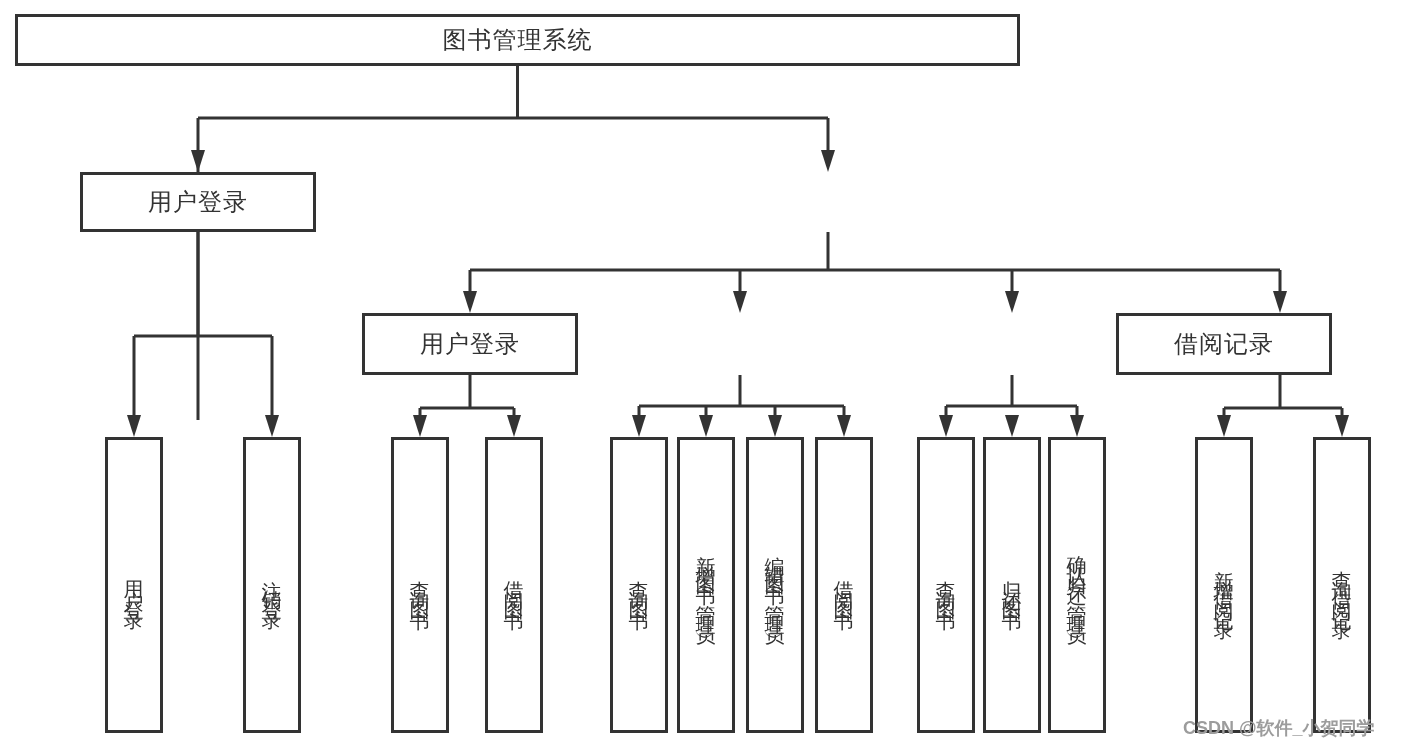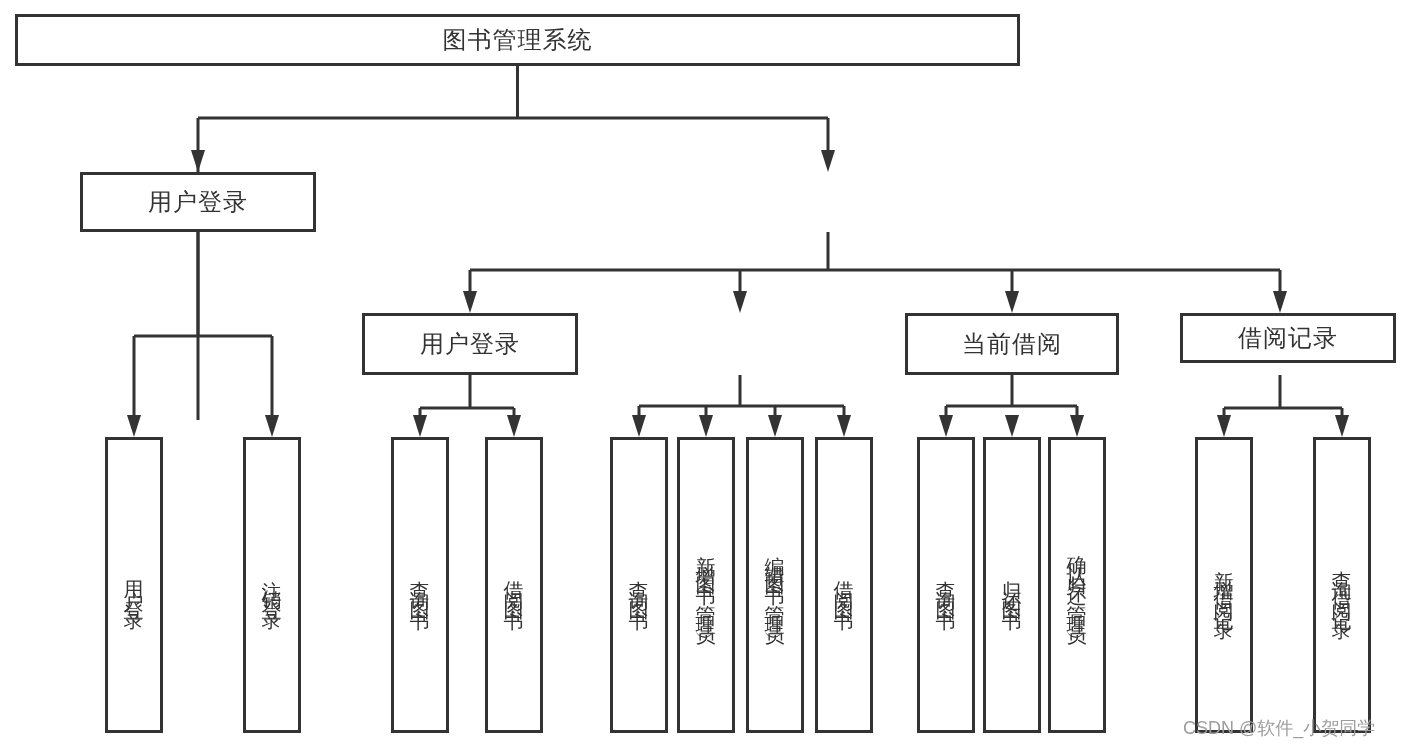--- a/index.html
+++ b/index.html
@@ -47,20 +47,21 @@
     white-space: nowrap;
   }
   .watermark {
     position: absolute;
     left: 1183px;
     top: 716px;
     font-size: 18px;
     color: #9c9c9c;
     white-space: nowrap;
     z-index: 3;
+    font-weight: bold;
   }
 </style>
 </head>
 <body>
 
 <div id="canvas">
 
   <svg id="connectors" width="1405" height="747" viewBox="0 0 1405 747">
     <g stroke="#333333" stroke-width="3" fill="none">
 
@@ -108,24 +109,21 @@
     <span class="hlabel">图书管理系统</span>
   </div>
 
   <div class="box" style="left:80px; top:172px; width:236px; height:60px;">
     <span class="hlabel">用户登录</span>
   </div>
 
   <div class="box" style="left:362px; top:313px; width:216px; height:62px;">
     <span class="hlabel">用户登录</span>
   </div>
-  <div class="box" style="left:905px; top:313px; width:214px; height:62px;">
-    <span class="hlabel">当前借阅</span>
-  </div>
-  <div class="box" style="left:1180px; top:313px; width:216px; height:50px;align-items:center;">
+  <div class="box" style="left:1116px; top:313px; width:216px; height:62px;align-items:center;">
     <span class="hlabel">借阅记录</span>
   </div>
 
   <div class="box" style="left:105px; top:437px; width:58px; height:296px;">
     <span class="vlabel">用户登录</span>
   </div>
   <div class="box" style="left:243px; top:437px; width:58px; height:296px;">
     <span class="vlabel">注销登录</span>
   </div>
 

